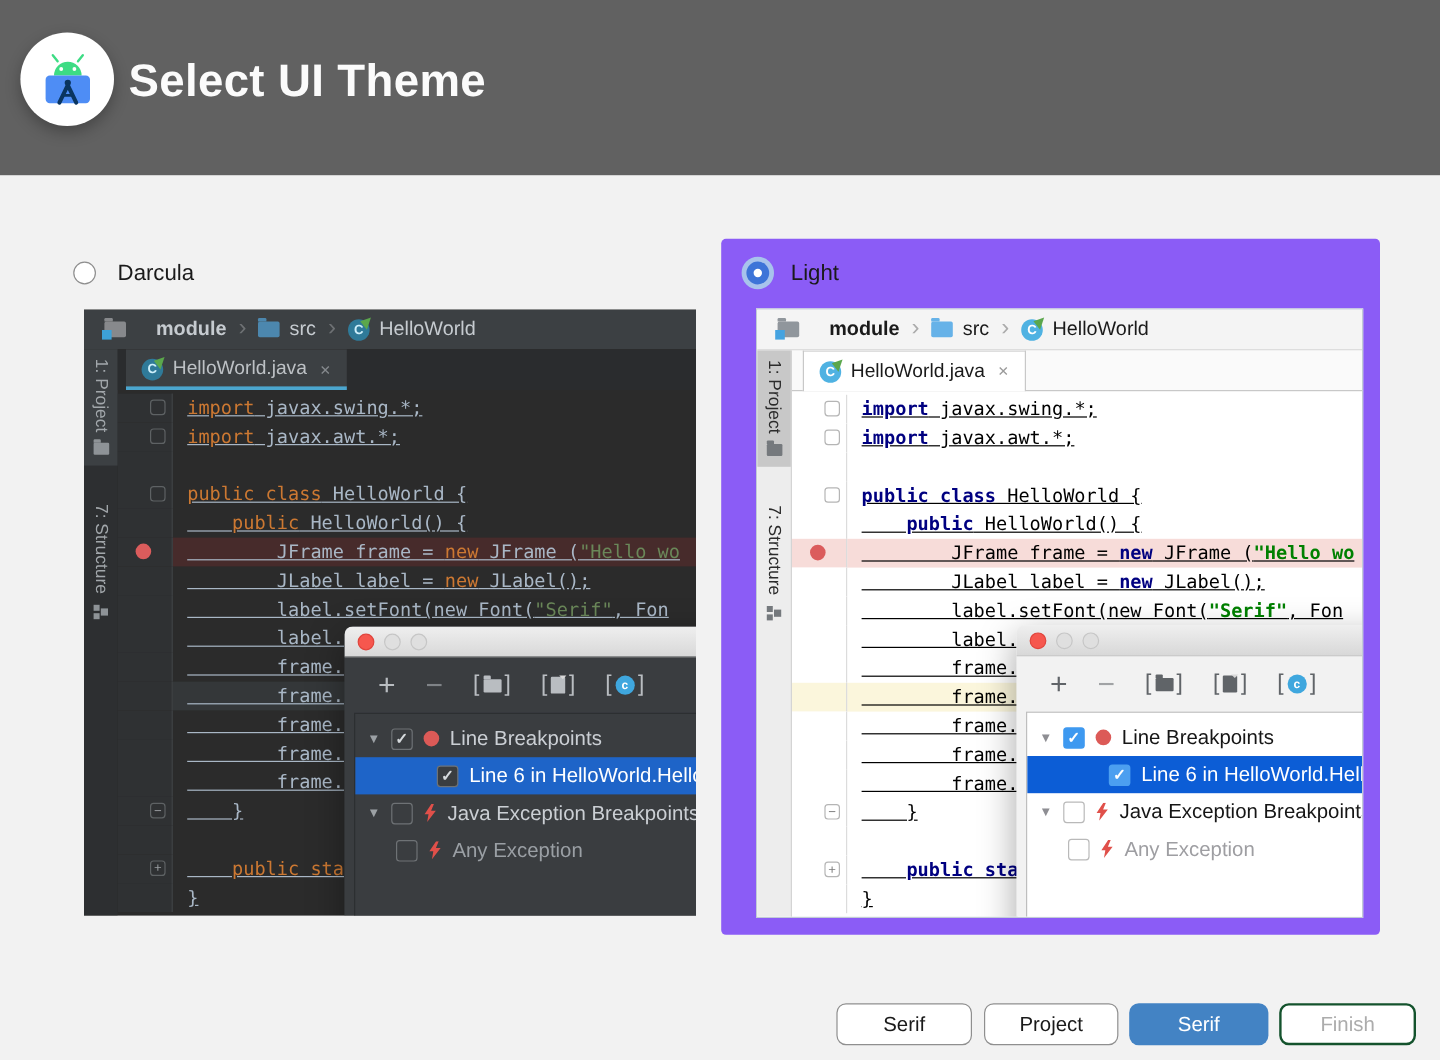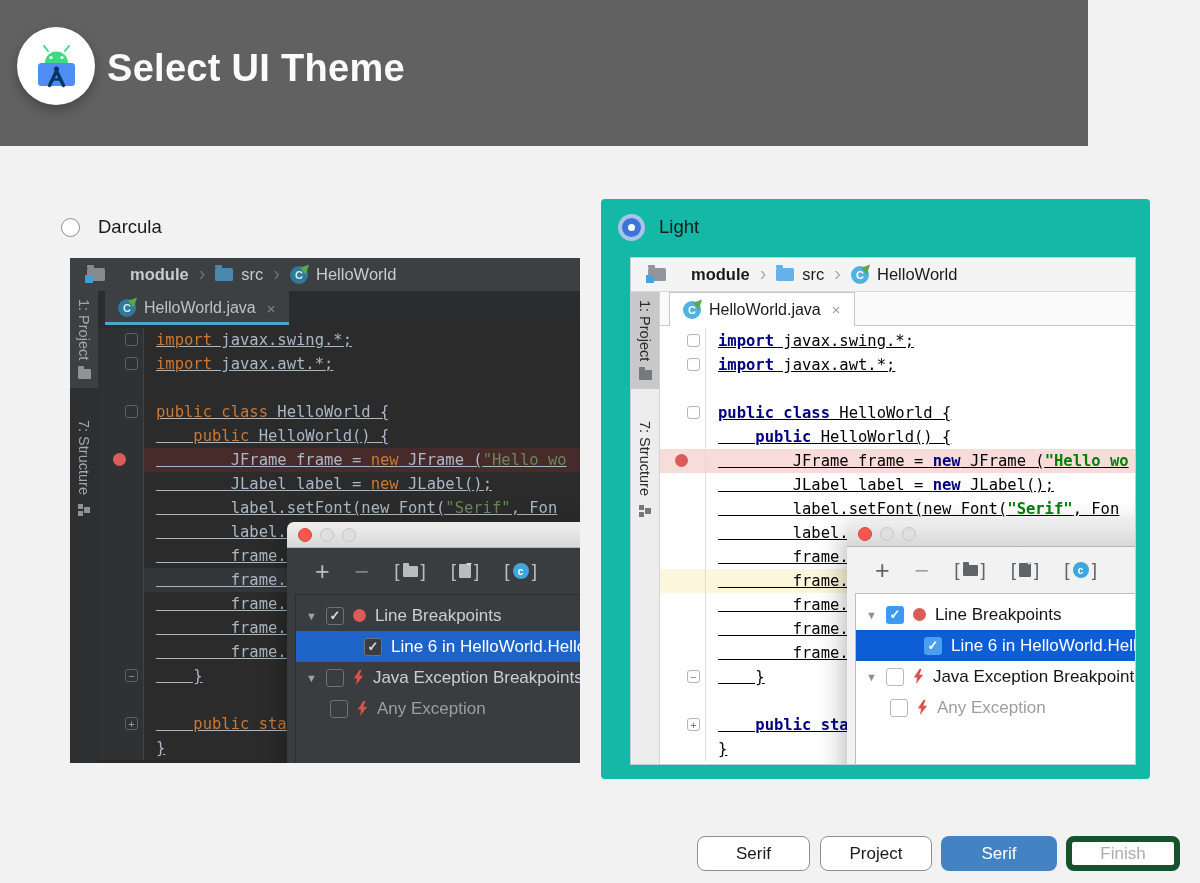--- a/index.html
+++ b/index.html
@@ -2,35 +2,35 @@
 <html><head>
 <meta charset="utf-8">
 <style>
   html,body{margin:0;padding:0;}
   body{
     width:1200px;height:883px;position:relative;overflow:hidden;
     background:#F2F2F2;font-family:"Liberation Sans",sans-serif;
     -webkit-font-smoothing:antialiased;
   }
   
-  .header{position:absolute;left:0;top:0;width:1088px;height:146px;background:#616161;}
+  .header{position:absolute;left:0;top:0;width:1200px;height:146px;background:#616161;}
   .logo-circle{position:absolute;left:17px;top:27px;width:78px;height:78px;border-radius:50%;
     background:#fff;box-shadow:0 5px 12px rgba(0,0,0,.28);display:flex;align-items:center;justify-content:center;}
   .header-title{position:absolute;left:107px;top:47px;font-size:38px;font-weight:700;color:#FBFBFB;letter-spacing:.3px;}
 
   
   .option{display:flex;align-items:center;gap:18px;font-size:18.5px;color:#1A1A1A;}
   .option-darcula{position:absolute;left:61px;top:216px;}
   .radio{width:19px;height:19px;border-radius:50%;box-sizing:border-box;}
   .radio.off{background:#fff;border:1.5px solid #8E8E8E;}
   .radio.on{background:#3D74D8;box-shadow:0 0 0 4px #A8C3EC;position:relative;}
   .radio.on::after{content:"";position:absolute;left:6px;top:6px;width:7px;height:7px;border-radius:50%;background:#fff;}
 
   
-  .card{position:absolute;left:601px;top:199px;width:549px;height:580px;background:#14b8a6;border-radius:4px;}
+  .card{position:absolute;left:601px;top:199px;width:549px;height:580px;background:#8b5cf6;border-radius:4px;}
   .card .option{position:absolute;left:21px;top:17px;}
 
   
   .panel{position:absolute;overflow:hidden;}
   .panel-dark{left:70px;top:258px;width:510px;height:505px;background:#2B2B2B;}
   .panel-light{left:29px;top:58px;width:506px;height:508px;background:#FFFFFF;border:1px solid #C2CBD6;box-sizing:border-box;}
 
   .crumbs{height:33px;display:flex;align-items:center;padding-left:17px;gap:9px;font-size:16.5px;white-space:nowrap;}
   .panel-dark .crumbs{background:#3C4043;color:#C6CBD0;}
   .panel-light .crumbs{background:#F4F4F4;color:#1A1A1A;border-bottom:1px solid #D8D8D8;height:33px;}
@@ -167,21 +167,21 @@
   .panel-light .chk.on{background:#3E99F0;border:none;color:#fff;}
   .panel-light .trow.sel .chk.on{background:#4C9FF0;}
   .tdot{width:13px;height:13px;border-radius:50%;background:#DC5A57;flex-shrink:0;}
   .bolt{width:11px;height:15px;color:#E0504A;flex-shrink:0;}
 
   
   .btn{position:absolute;top:836px;height:35px;border-radius:8px;font-size:17px;
     display:flex;align-items:center;justify-content:center;box-sizing:border-box;cursor:default;}
   .btn.normal{background:#fff;border:1px solid #8F8F8F;color:#1A1A1A;}
   .btn.primary{background:#4383C4;border:none;color:#fff;}
-  .btn.disabled{background:#fff;border:6px solid #14532d;color:#ACACAC;}
+  .btn.disabled{background:#fff;border:2px solid #14532d;color:#ACACAC;}
   .btn-cancel{left:697px;width:113px;}
   .btn-previous{left:820px;width:112px;}
   .btn-next{left:941px;width:116px;}
   .btn-finish{left:1066px;width:114px;}
 </style>
 </head>
 <body>
 
 <div class="header">
   <div class="logo-circle">

